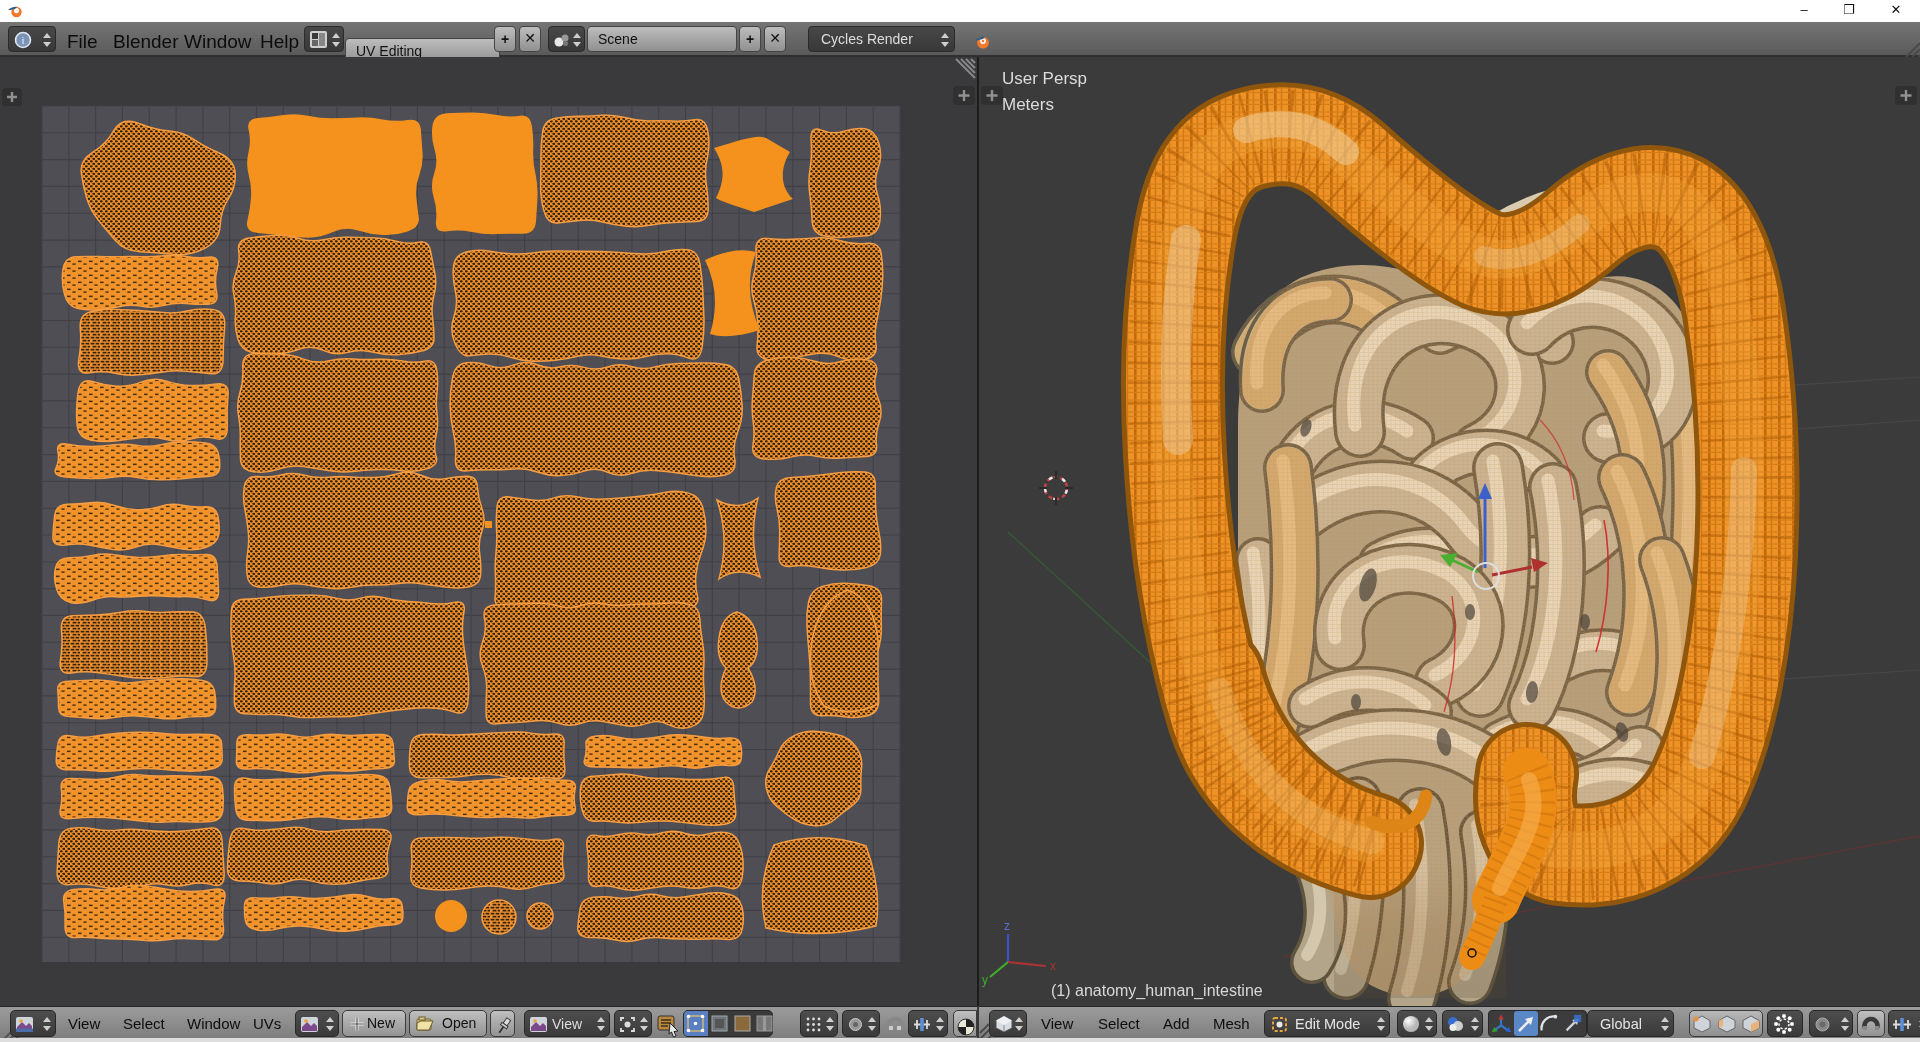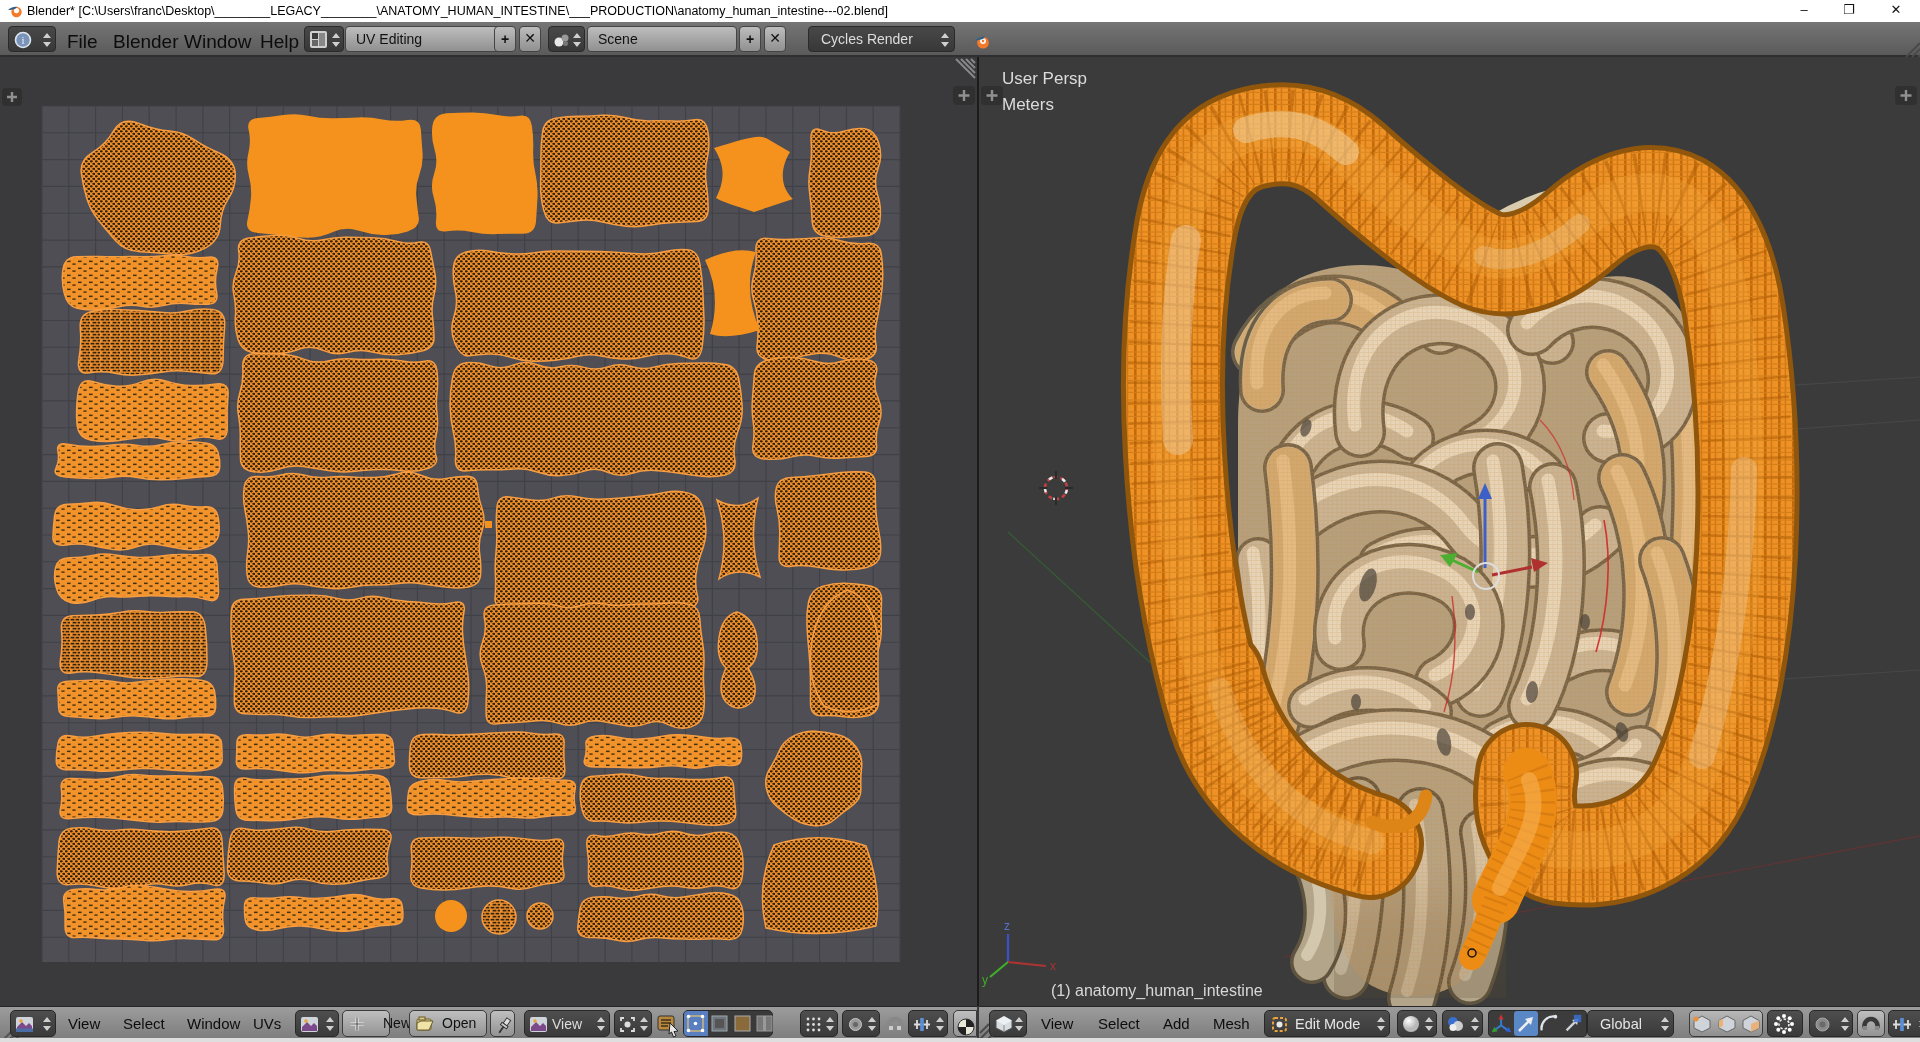--- a/index.html
+++ b/index.html
@@ -15,21 +15,20 @@
 .hbtn{position:absolute;top:3px;height:27px;background:linear-gradient(#bfbfbf,#939393);border:1px solid #3c3c3c;border-radius:5px;color:#111;font-size:14px}
 .updn{position:absolute;right:3px;top:5px;width:10px;height:16px}
 svg{display:block}
 </style></head><body>
 <div class="titlebar">
  <svg style="position:absolute;left:7px;top:3px" width="17" height="17" viewBox="0 0 17 17">
       <circle cx="9.5" cy="9" r="5.2" fill="#f4792b"></circle>
       <circle cx="9.5" cy="7.6" r="2.6" fill="#fff"></circle>
       <path d="M1,7 C4,4 8,3.4 10,3.8 L8,6 C5,6.4 3,7.4 1,7Z" fill="#2b5f8a"></path>
     </svg>
- <span class="txt">Blender* [C:\Users\franc\Desktop\________LEGACY________\ANATOMY_HUMAN_INTESTINE\___PRODUCTION\anatomy_human_intestine---02.blend]</span>
  <div class="winbtn" style="left:1797px">–</div>
  <div class="winbtn" style="left:1842px">❐</div>
  <div class="winbtn" style="left:1889px">✕</div>
 </div>
 <div class="menubar">
  <div class="ddark" style="left:8px;top:4px;width:48px;height:26px">
    <svg style="position:absolute;left:5px;top:4px" width="18" height="18" viewBox="0 0 18 18">
         <circle cx="9" cy="9" r="7.5" fill="#7a93b8" stroke="#dfe6ef" stroke-width="1.6"></circle>
         <text x="9" y="13" text-anchor="middle" font-size="11" fill="#eef" font-family="Liberation Serif">i</text>
       </svg>
@@ -45,21 +44,21 @@
    <svg style="position:absolute;left:4px;top:3px" width="19" height="19" viewBox="0 0 19 19">
         <rect x="1" y="1" width="17" height="17" rx="2" fill="#cfcfcf"></rect>
         <rect x="3" y="3" width="6" height="6" fill="#3a3a3a"></rect>
         <rect x="3" y="10" width="6" height="6" fill="#666"></rect>
         <rect x="10" y="3" width="6" height="13" fill="#888"></rect>
       </svg>
    <svg class="updn" style="right:2px" viewBox="0 0 10 16">
         <path d="M5,1 L9,6 H1Z M5,15 L1,10 H9Z" fill="#cfcfcf"></path>
       </svg>
  </div>
- <div class="dlight" style="left:345px;top:4px;width:155px;height:26px;padding:4px 0 0 10px">UV Editing</div>
+ <div class="dlight" style="left:345px;top:16px;width:155px;height:26px;padding:4px 0 0 10px">UV Editing</div>
  <div class="dlight" style="left:494px;top:4px;width:22px;height:26px;text-align:center;line-height:24px;font-weight:bold">+</div>
  <div class="dlight" style="left:519px;top:4px;width:22px;height:26px;text-align:center;line-height:22px">✕</div>
  <div class="ddark" style="left:548px;top:4px;width:37px;height:26px">
    <svg style="position:absolute;left:4px;top:4px" width="18" height="18" viewBox="0 0 18 18">
         <circle cx="6" cy="11" r="4.5" fill="#e8e8e8"></circle>
         <circle cx="12" cy="7" r="3.5" fill="#999"></circle>
         <circle cx="12.5" cy="12.5" r="2.5" fill="#777"></circle>
       </svg>
    <svg class="updn" style="right:2px" viewBox="0 0 10 16">
         <path d="M5,1 L9,6 H1Z M5,15 L1,10 H9Z" fill="#cfcfcf"></path>
@@ -379,21 +378,21 @@
  <div class="hbox" style="left:295px;width:44px">
   <svg style="position:absolute;left:4px;top:4px" width="19" height="19" viewBox="0 0 19 19">
         <rect x="1" y="2" width="17" height="15" rx="2" fill="#cfd4da"></rect>
         <path d="M2,12 L7,7 L11,11 L14,8 L17,11 V16 H2Z" fill="#7c4a8a"></path>
         <circle cx="6" cy="6" r="1.8" fill="#e8a33a"></circle>
       </svg>
   <svg class="updn" viewBox="0 0 10 16">
         <path d="M5,1 L9,6 H1Z M5,15 L1,10 H9Z" fill="#cfcfcf"></path>
       </svg>
  </div>
- <div class="hbtn" style="left:342px;width:48px;padding:4px 0 0 40px">New
+ <div class="hbtn" style="left:342px;width:64px;padding:4px 0 0 24px">New
   <svg style="position:absolute;left:6px;top:5px" width="16" height="16" viewBox="0 0 16 16">
         <path d="M8,1.5v13M1.5,8h13" stroke="#f2f2f2" stroke-width="3"></path>
         <path d="M8,1.5v13M1.5,8h13" stroke="#555" stroke-width="1.2"></path>
       </svg>
  </div>
  <div class="hbtn" style="left:409px;width:78px;padding:4px 0 0 32px">Open
   <svg style="position:absolute;left:6px;top:5px" width="18" height="16" viewBox="0 0 18 16">
         <rect x="1" y="3" width="14" height="11" rx="1.5" fill="#d8c988" stroke="#6a5d2a"></rect>
         <path d="M1,7 L5,5 H17 L13,14 H1Z" fill="#efe3a8" stroke="#6a5d2a"></path>
         <rect x="3" y="1" width="6" height="3" fill="#d8c988" stroke="#6a5d2a"></rect>

